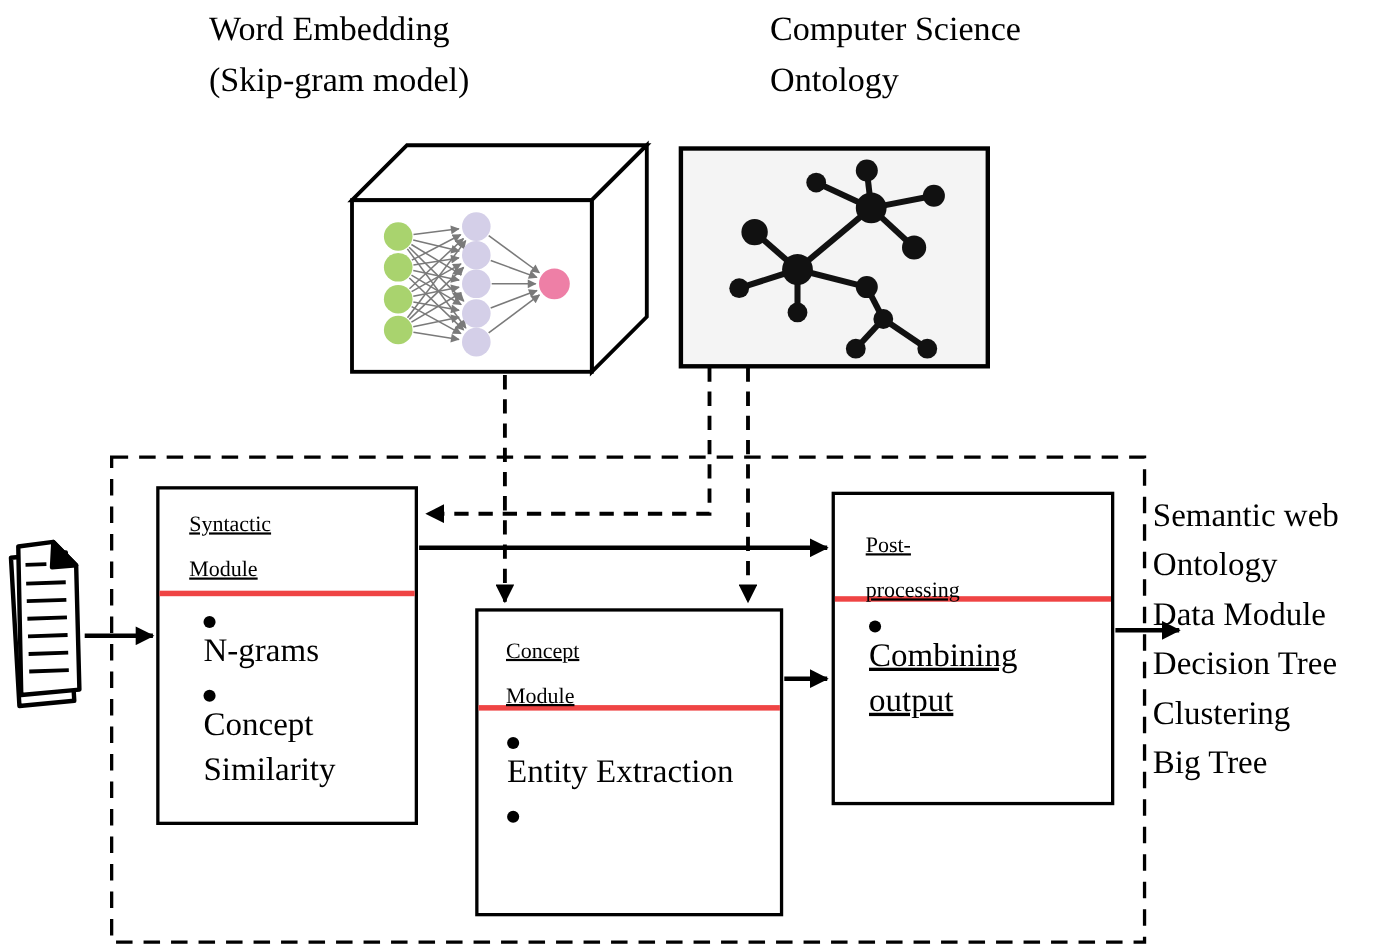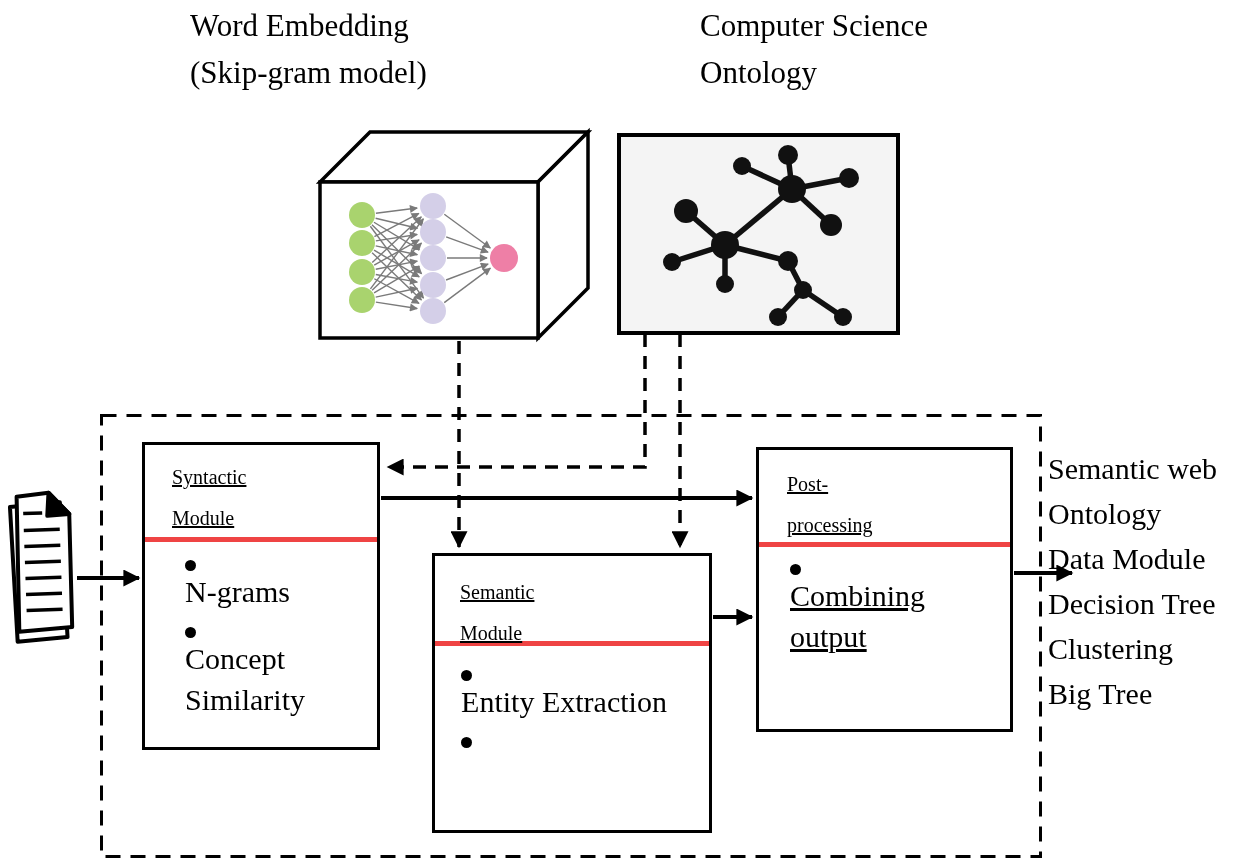--- a/index.html
+++ b/index.html
@@ -20,24 +20,24 @@
   .item-text{font-size:30px;line-height:41px;}
 
   #m-syn{left:142px;top:442px;width:238px;height:308px;}
   #m-syn .m-title{height:97px;padding:12px 0 0 27px;}
   #m-syn .m-list{padding:3px 0 0 40px;}
   #m-syn .item-text{width:172px;}
 
   #m-sem{left:432px;top:553px;width:280px;height:280px;}
   #m-sem .m-title{height:90px;padding:16px 0 0 25px;}
   #m-sem .m-list{padding:9px 0 0 26px;}
-  #m-sem .item-text{width:206px;text-align:center;}
+  #m-sem .item-text{width:206px;}
 
   #m-post{left:756px;top:447px;width:257px;height:285px;}
-  #m-post .m-title{height:97px;padding:14px 0 0 28px;}
+  #m-post .m-title{height:97px;padding:26px 0 0 28px;}
   #m-post .m-list{padding:2px 0 0 31px;}
   #m-post .item-text{width:176px;text-decoration:underline;}
 
   .outputs{position:absolute;left:1048px;top:446px;font-size:30px;line-height:45px;z-index:2;}
 
   #diagram-svg{position:absolute;left:0;top:0;z-index:5;pointer-events:none;}
 </style>
 </head>
 <body>
 
@@ -65,21 +65,21 @@
       </div>
       <div class="item">
         <span class="dot"></span>
         <span class="item-text">Concept Similarity</span>
       </div>
     </div>
   </div>
 
   <div class="module" id="m-sem">
     <div class="m-title">
-      <span>Semantic</span>
+      <span>Concept</span>
       <span>Module</span>
     </div>
     <div class="m-list">
       <div class="item">
         <span class="dot"></span>
         <span class="item-text">Entity Extraction</span>
       </div>
       <div class="item">
         <span class="dot"></span>
       </div>

